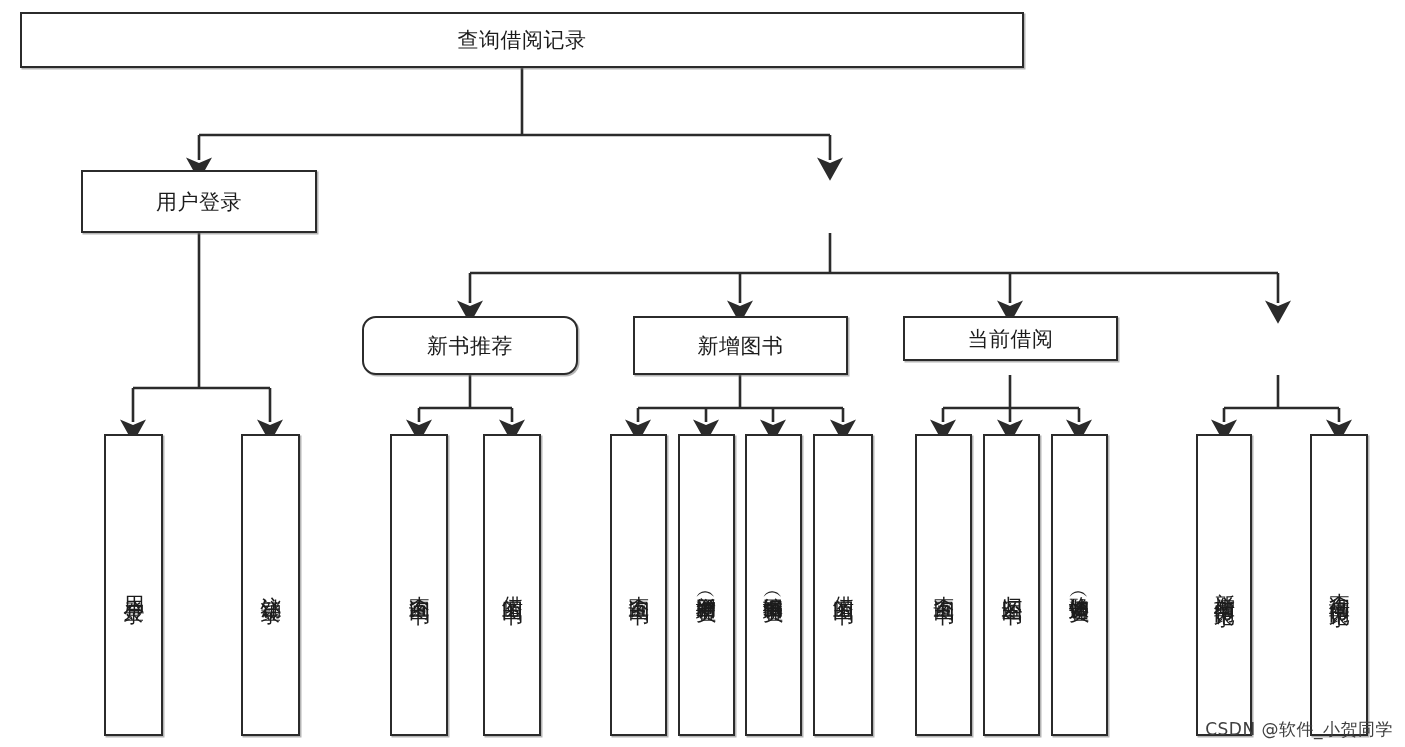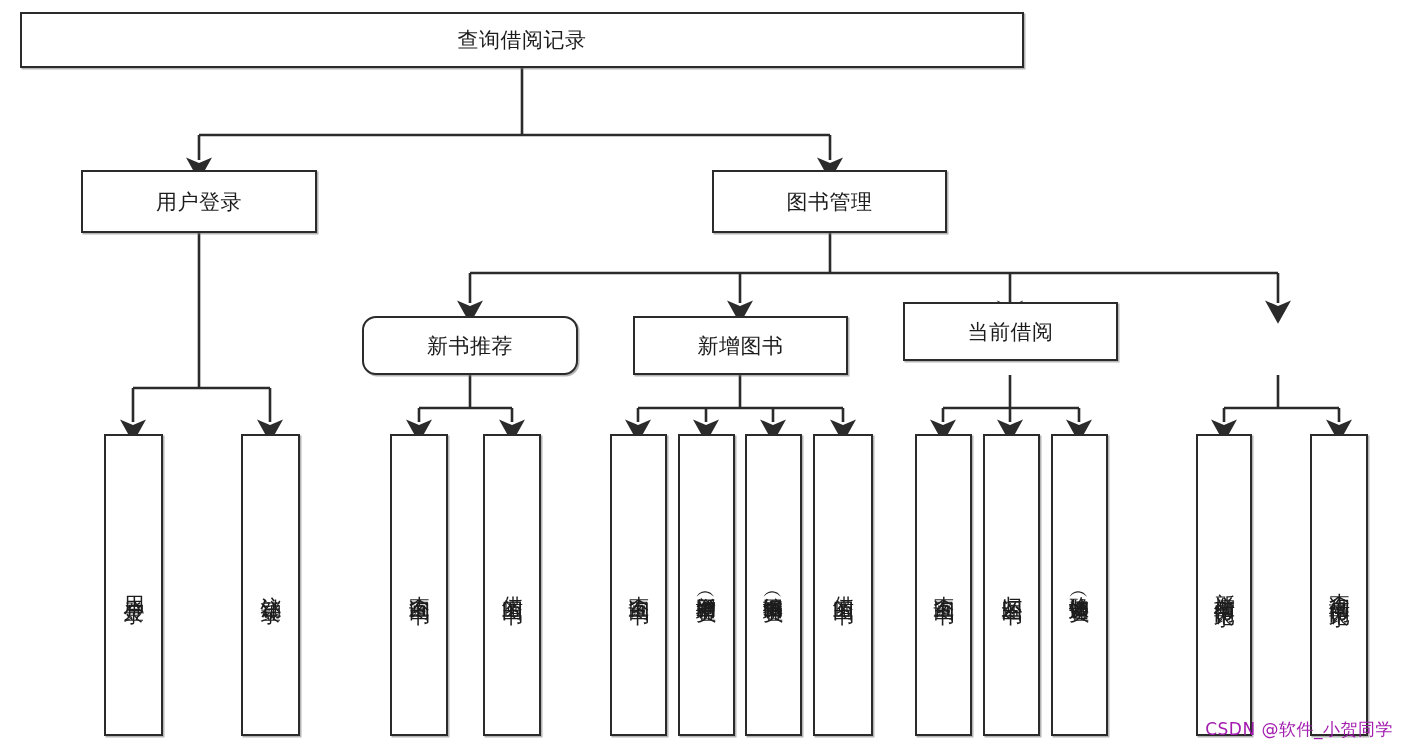--- a/index.html
+++ b/index.html
@@ -67,21 +67,21 @@
     left: 0; top: 0;
     width: 1405px;
     height: 747px;
     pointer-events: none;
   }
   #watermark {
     position: absolute;
     right: 12px;
     bottom: 6px;
     font-size: 17px;
-    color: #a21caf;
+    color: #404040;
     white-space: nowrap;
     letter-spacing: 0.5px;
   }
 </style>
 </head>
 <body>
 
 <div id="diagram-root">
 
   <svg id="connector-layer" viewBox="0 0 1405 747" width="1405" height="747" xmlns="http://www.w3.org/2000/svg">
@@ -134,31 +134,28 @@
     </g>
   </svg>
 
   <div class="node-box" id="node-root" style="left: 20px; top: 12px; width: 1004px; height: 56px;">
     <span class="node-label-h">查询借阅记录</span>
   </div>
 
   <div class="node-box" id="node-l2-0" style="left: 81px; top: 170px; width: 236px; height: 63px;">
     <span class="node-label-h">用户登录</span>
   </div>
-  <div class="node-box" id="node-l2-1" style="left: 712px; top: 170px; width: 235px; height: 63px;">
-    <span class="node-label-h">图书管理</span>
-  </div>
 
   <div class="node-box" id="node-l3-0" style="left: 362px; top: 316px; width: 216px; height: 59px; border-radius: 14px;">
     <span class="node-label-h">新书推荐</span>
   </div>
   <div class="node-box" id="node-l3-1" style="left: 633px; top: 316px; width: 215px; height: 59px;">
     <span class="node-label-h">新增图书</span>
   </div>
-  <div class="node-box" id="node-l3-2" style="left: 903px; top: 302px; width: 215px; height: 59px;">
+  <div class="node-box" id="node-l3-2" style="left: 903px; top: 316px; width: 215px; height: 45px;">
     <span class="node-label-h">当前借阅</span>
   </div>
 
   <div class="node-box leaf" id="node-leaf-0" style="left: 104px; top: 434px; width: 59px; height: 302px;">
     <span class="node-label-v">用户登录</span>
   </div>
   <div class="node-box leaf" id="node-leaf-1" style="left: 241px; top: 434px; width: 59px; height: 302px;">
     <span class="node-label-v">注销登录</span>
   </div>
   <div class="node-box leaf" id="node-leaf-2" style="left: 390px; top: 434px; width: 58px; height: 302px;">

